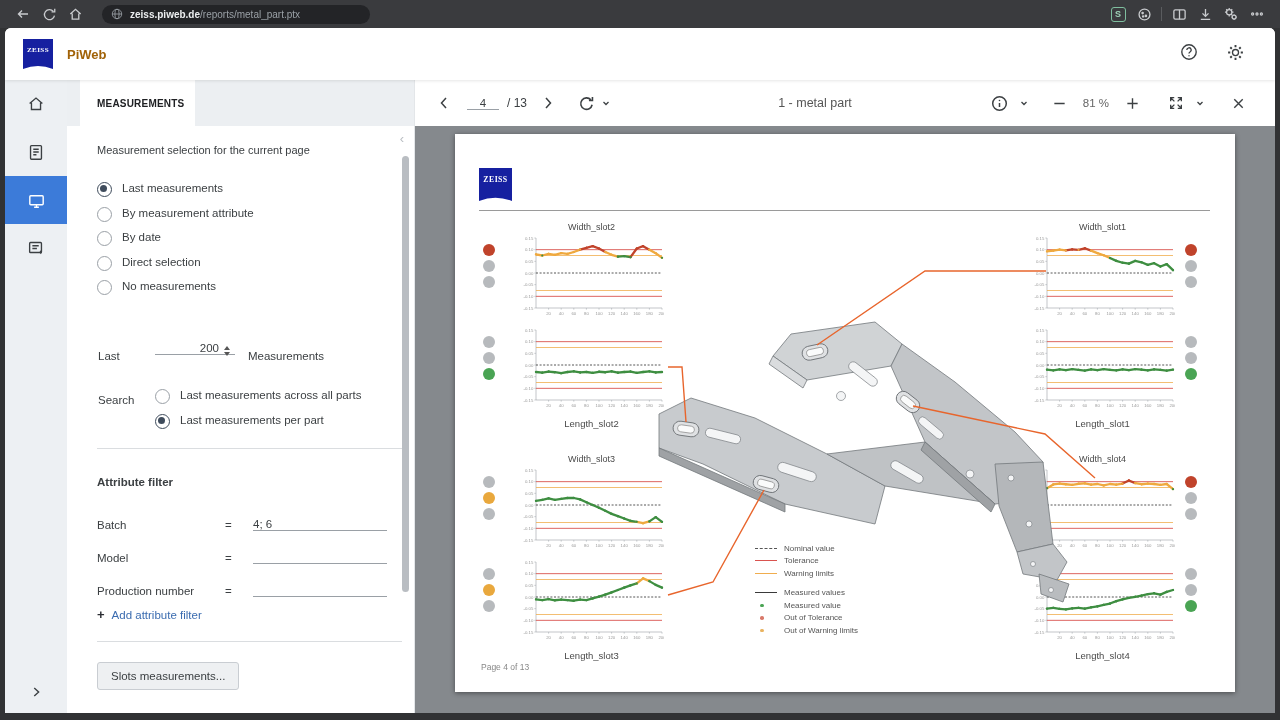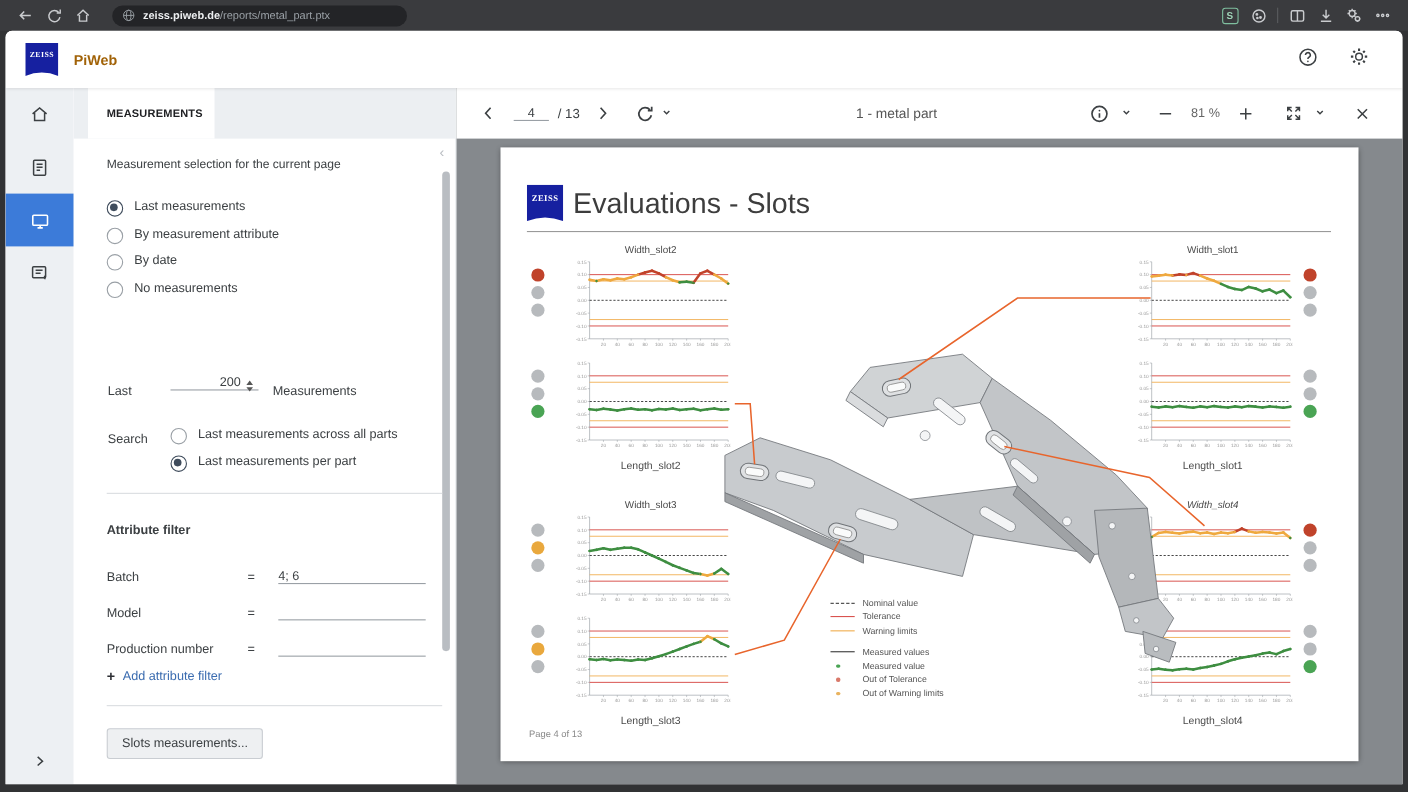--- a/index.html
+++ b/index.html
@@ -235,20 +235,24 @@
           <div class="radio-row">
             <span class="radio"></span>
             <span class="lbl">By measurement attribute</span>
           </div>
           <div class="radio-row">
             <span class="radio"></span>
             <span class="lbl">By date</span>
           </div>
           <div class="radio-row">
             <span class="radio"></span>
+            <span class="lbl">Direct selection</span>
+          </div>
+          <div class="radio-row">
+            <span class="radio"></span>
             <span class="lbl">No measurements</span>
           </div>
         </div>
 
       <span class="flabel" style="left:31px;top:270px">Last</span>
       <input class="uinput" style="position: absolute; left: 88px; top: 262px; width: 80px; text-align: right; padding-right: 16px;" value="200">
       <span class="stepper" style="left:157px;top:266px">
           <i class="up"></i>
           <i class="dn"></i>
         </span>
@@ -357,21 +361,20 @@
             </span>
         </div>
       </div>
 
       <div class="canvas">
         <div class="page">
           <svg class="rep-logo" width="33" height="33" viewBox="0 0 32 32">
             <path d="M0,0 H32 V32 Q16,25.5 0,32 Z" fill="#1620a0"></path>
             <text x="16" y="14" text-anchor="middle" fill="#fff" font-size="7.6" font-weight="bold" font-family="Liberation Serif, serif" letter-spacing="0.4">ZEISS</text>
           </svg>
-          <div class="rep-title">Evaluations - Slots</div>
           <div class="rep-hr"></div>
 
           <div>
               <div class="chart-group" style="left: 28px; top: 88px;">
                 <div class="chart-title" style="left: 36px;">Width_slot2</div>
                 <svg viewBox="0 0 145 88" width="145" height="88" class="chart-svg" style="left: 36px; top: 12px;">
                   <path d="M17,4V74H143" stroke="#9aa0a6" stroke-width="0.6" fill="none"></path>
                   <line x1="15.3" y1="4" x2="17" y2="4" stroke="#9aa0a6" stroke-width="0.5"></line>
                   <text x="14.3" y="5.6" text-anchor="end" font-size="4.3" fill="#999" font-family="Liberation Sans, sans-serif">0.15</text>
                   <line x1="15.3" y1="15.666666666666664" x2="17" y2="15.666666666666664" stroke="#9aa0a6" stroke-width="0.5"></line>
@@ -902,21 +905,21 @@
                   <circle cx="143" cy="43.666666666666664" r="1.1" fill="#3e8e41"></circle>
                 </svg>
                 <div class="dots" style="left: 185px; top: 114px;">
                   <div class="dot" style="background: rgb(183, 186, 189);"></div>
                   <div class="dot" style="background: rgb(183, 186, 189);"></div>
                   <div class="dot" style="background: rgb(74, 164, 84);"></div>
                 </div>
                 <div class="chart-label" style="left: 30px;">Length_slot1</div>
               </div>
               <div class="chart-group" style="left: 545px; top: 320px;">
-                <div class="chart-title" style="left: 30px; font-style: italic;">Width_slot4</div>
+                <div class="chart-title" style="left: 30px;">Width_slot4</div>
                 <svg viewBox="0 0 145 88" width="145" height="88" class="chart-svg" style="left: 30px; top: 12px;">
                   <path d="M17,4V74H143" stroke="#9aa0a6" stroke-width="0.6" fill="none"></path>
                   <line x1="15.3" y1="4" x2="17" y2="4" stroke="#9aa0a6" stroke-width="0.5"></line>
                   <text x="14.3" y="5.6" text-anchor="end" font-size="4.3" fill="#999" font-family="Liberation Sans, sans-serif">0.15</text>
                   <line x1="15.3" y1="15.666666666666664" x2="17" y2="15.666666666666664" stroke="#9aa0a6" stroke-width="0.5"></line>
                   <text x="14.3" y="17.266666666666666" text-anchor="end" font-size="4.3" fill="#999" font-family="Liberation Sans, sans-serif">0.10</text>
                   <line x1="15.3" y1="27.333333333333332" x2="17" y2="27.333333333333332" stroke="#9aa0a6" stroke-width="0.5"></line>
                   <text x="14.3" y="28.933333333333334" text-anchor="end" font-size="4.3" fill="#999" font-family="Liberation Sans, sans-serif">0.05</text>
                   <line x1="15.3" y1="39" x2="17" y2="39" stroke="#9aa0a6" stroke-width="0.5"></line>
                   <text x="14.3" y="40.6" text-anchor="end" font-size="4.3" fill="#999" font-family="Liberation Sans, sans-serif">0.00</text>

